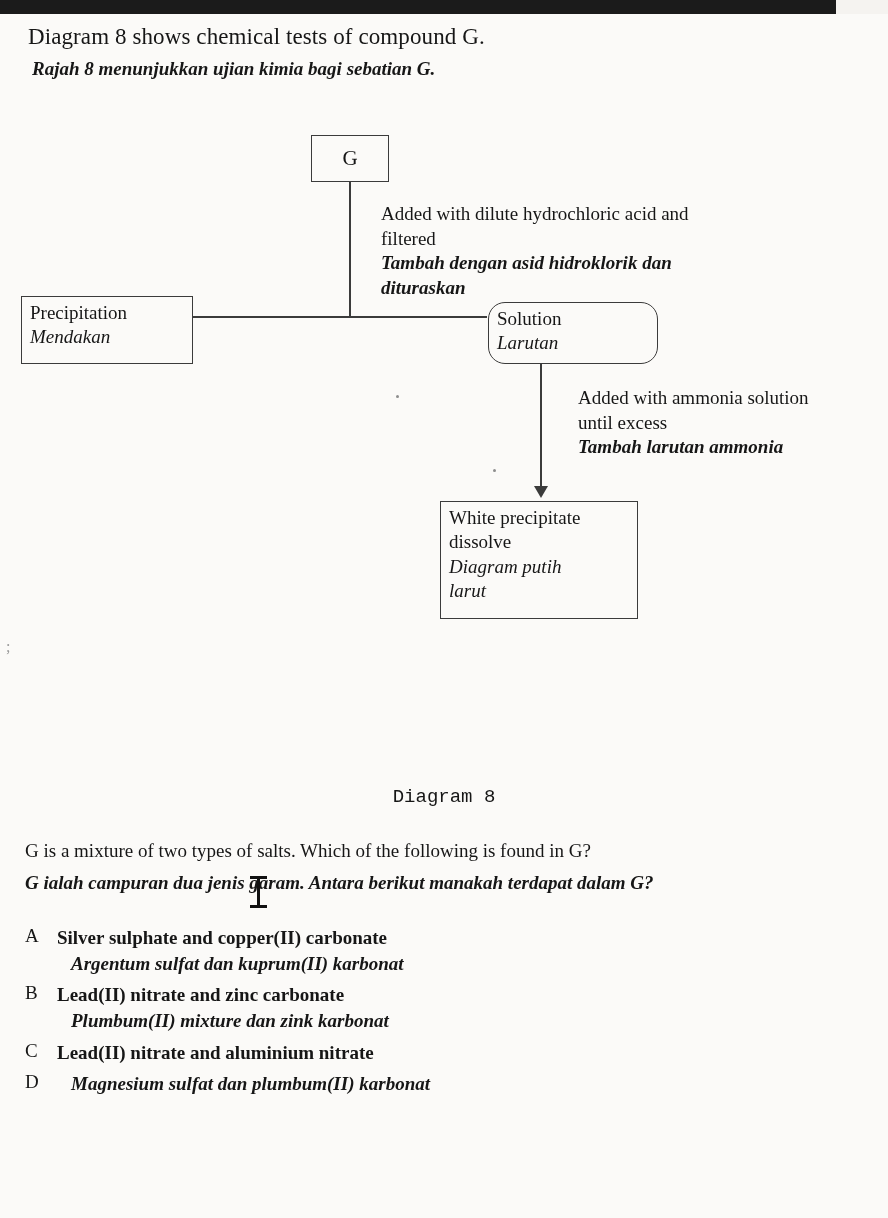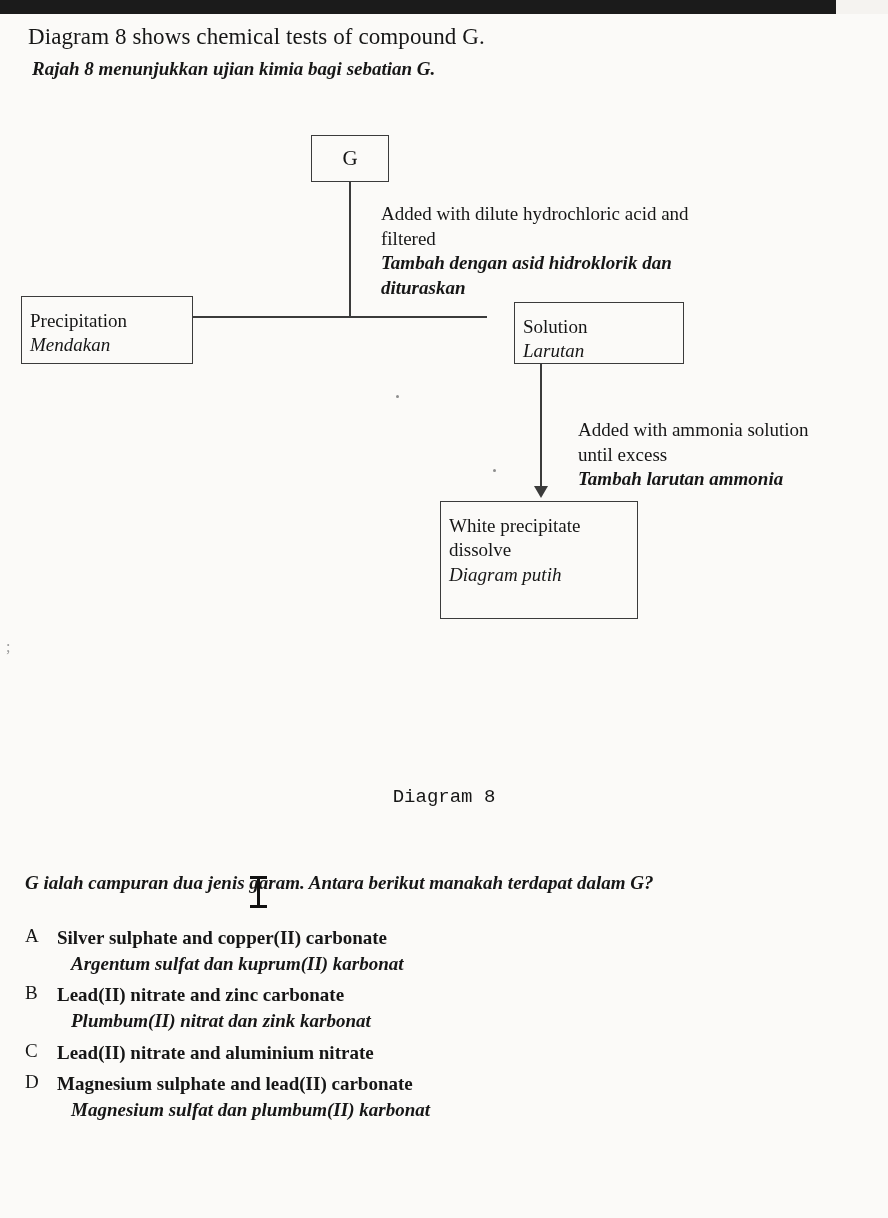--- a/index.html
+++ b/index.html
@@ -64,21 +64,21 @@
     left: 0;
     top: 120px;
     width: 888px;
     height: 520px;
   }
   .box {
     position: absolute;
     border: 1.6px solid #3b3b3b;
     background: transparent;
     box-sizing: border-box;
-    padding: 12px 8px;
+    padding: 4px 8px;
     font-size: 19px;
     line-height: 1.28;
   }
   .box .my {
     font-style: italic;
     font-weight: normal;
   }
 
   #box-g {
     left: 311px;
@@ -91,24 +91,25 @@
     font-size: 21px;
     padding: 0;
   }
   #box-precip {
     left: 21px;
     top: 176px;
     width: 172px;
     height: 68px;
   }
   #box-solution {
-    left: 514px;
+    left: 488px;
     top: 182px;
     width: 170px;
     height: 62px;
+    border-radius: 17px;
   }
   #box-white {
     left: 440px;
     top: 381px;
     width: 198px;
     height: 118px;
   }
 
   .lbl {
     position: absolute;
@@ -121,21 +122,20 @@
   }
   #lbl-hcl {
     left: 381px;
     top: 82px;
     width: 400px;
   }
   #lbl-ammonia {
     left: 578px;
     top: 266px;
     width: 300px;
-    margin-top: 32px;
   }
 
   
   .line {
     position: absolute;
     background: #3b3b3b;
   }
   .v { width: 1.8px; }
   .h { height: 1.8px; }
 
@@ -284,58 +284,59 @@
     <div class="lbl" id="lbl-ammonia">
       <div>Added with ammonia solution</div>
       <div>until excess</div>
       <div class="my">Tambah larutan ammonia</div>
     </div>
 
     <div class="box" id="box-white">
       <div>White precipitate</div>
       <div>dissolve</div>
       <div class="my">Diagram putih</div>
+      <div class="my">larut</div>
     </div>
 
     <div class="stray-dot" style="left:396px; top:275px;"></div>
     <div class="stray-dot" style="left:493px; top:349px;"></div>
   </div>
 
   <div class="smudge" style="left:6px; top:638px;">;</div>
 
   <div class="diagram-caption">Diagram 8</div>
 
+  <div class="q-en">G is a mixture of two types of salts. Which of the following is found in G?</div>
   <div class="q-my">G ialah campuran dua jenis garam. Antara berikut manakah terdapat dalam G?</div>
 
   <div class="cursor-ibeam">
     <div class="cap-t"></div>
     <div class="stem"></div>
     <div class="cap-b"></div>
   </div>
 
   <div class="options">
 
     <div class="option">
       <div class="letter">A</div>
       <div class="en">Silver sulphate and copper(II) carbonate</div>
       <div class="my">Argentum sulfat dan kuprum(II) karbonat</div>
     </div>
 
     <div class="option">
       <div class="letter">B</div>
       <div class="en">Lead(II) nitrate and zinc carbonate</div>
-      <div class="my">Plumbum(II) nitrat dan zink karbonat</div>
+      <div class="my">Plumbum(II) mixture dan zink karbonat</div>
     </div>
 
     <div class="option">
       <div class="letter">C</div>
       <div class="en">Lead(II) nitrate and aluminium nitrate</div>
     </div>
 
     <div class="option">
       <div class="letter">D</div>
-      <div class="en">Magnesium sulphate and lead(II) carbonate</div>
       <div class="my">Magnesium sulfat dan plumbum(II) karbonat</div>
     </div>
 
   </div>
 
 </div>
 
 </body></html>

